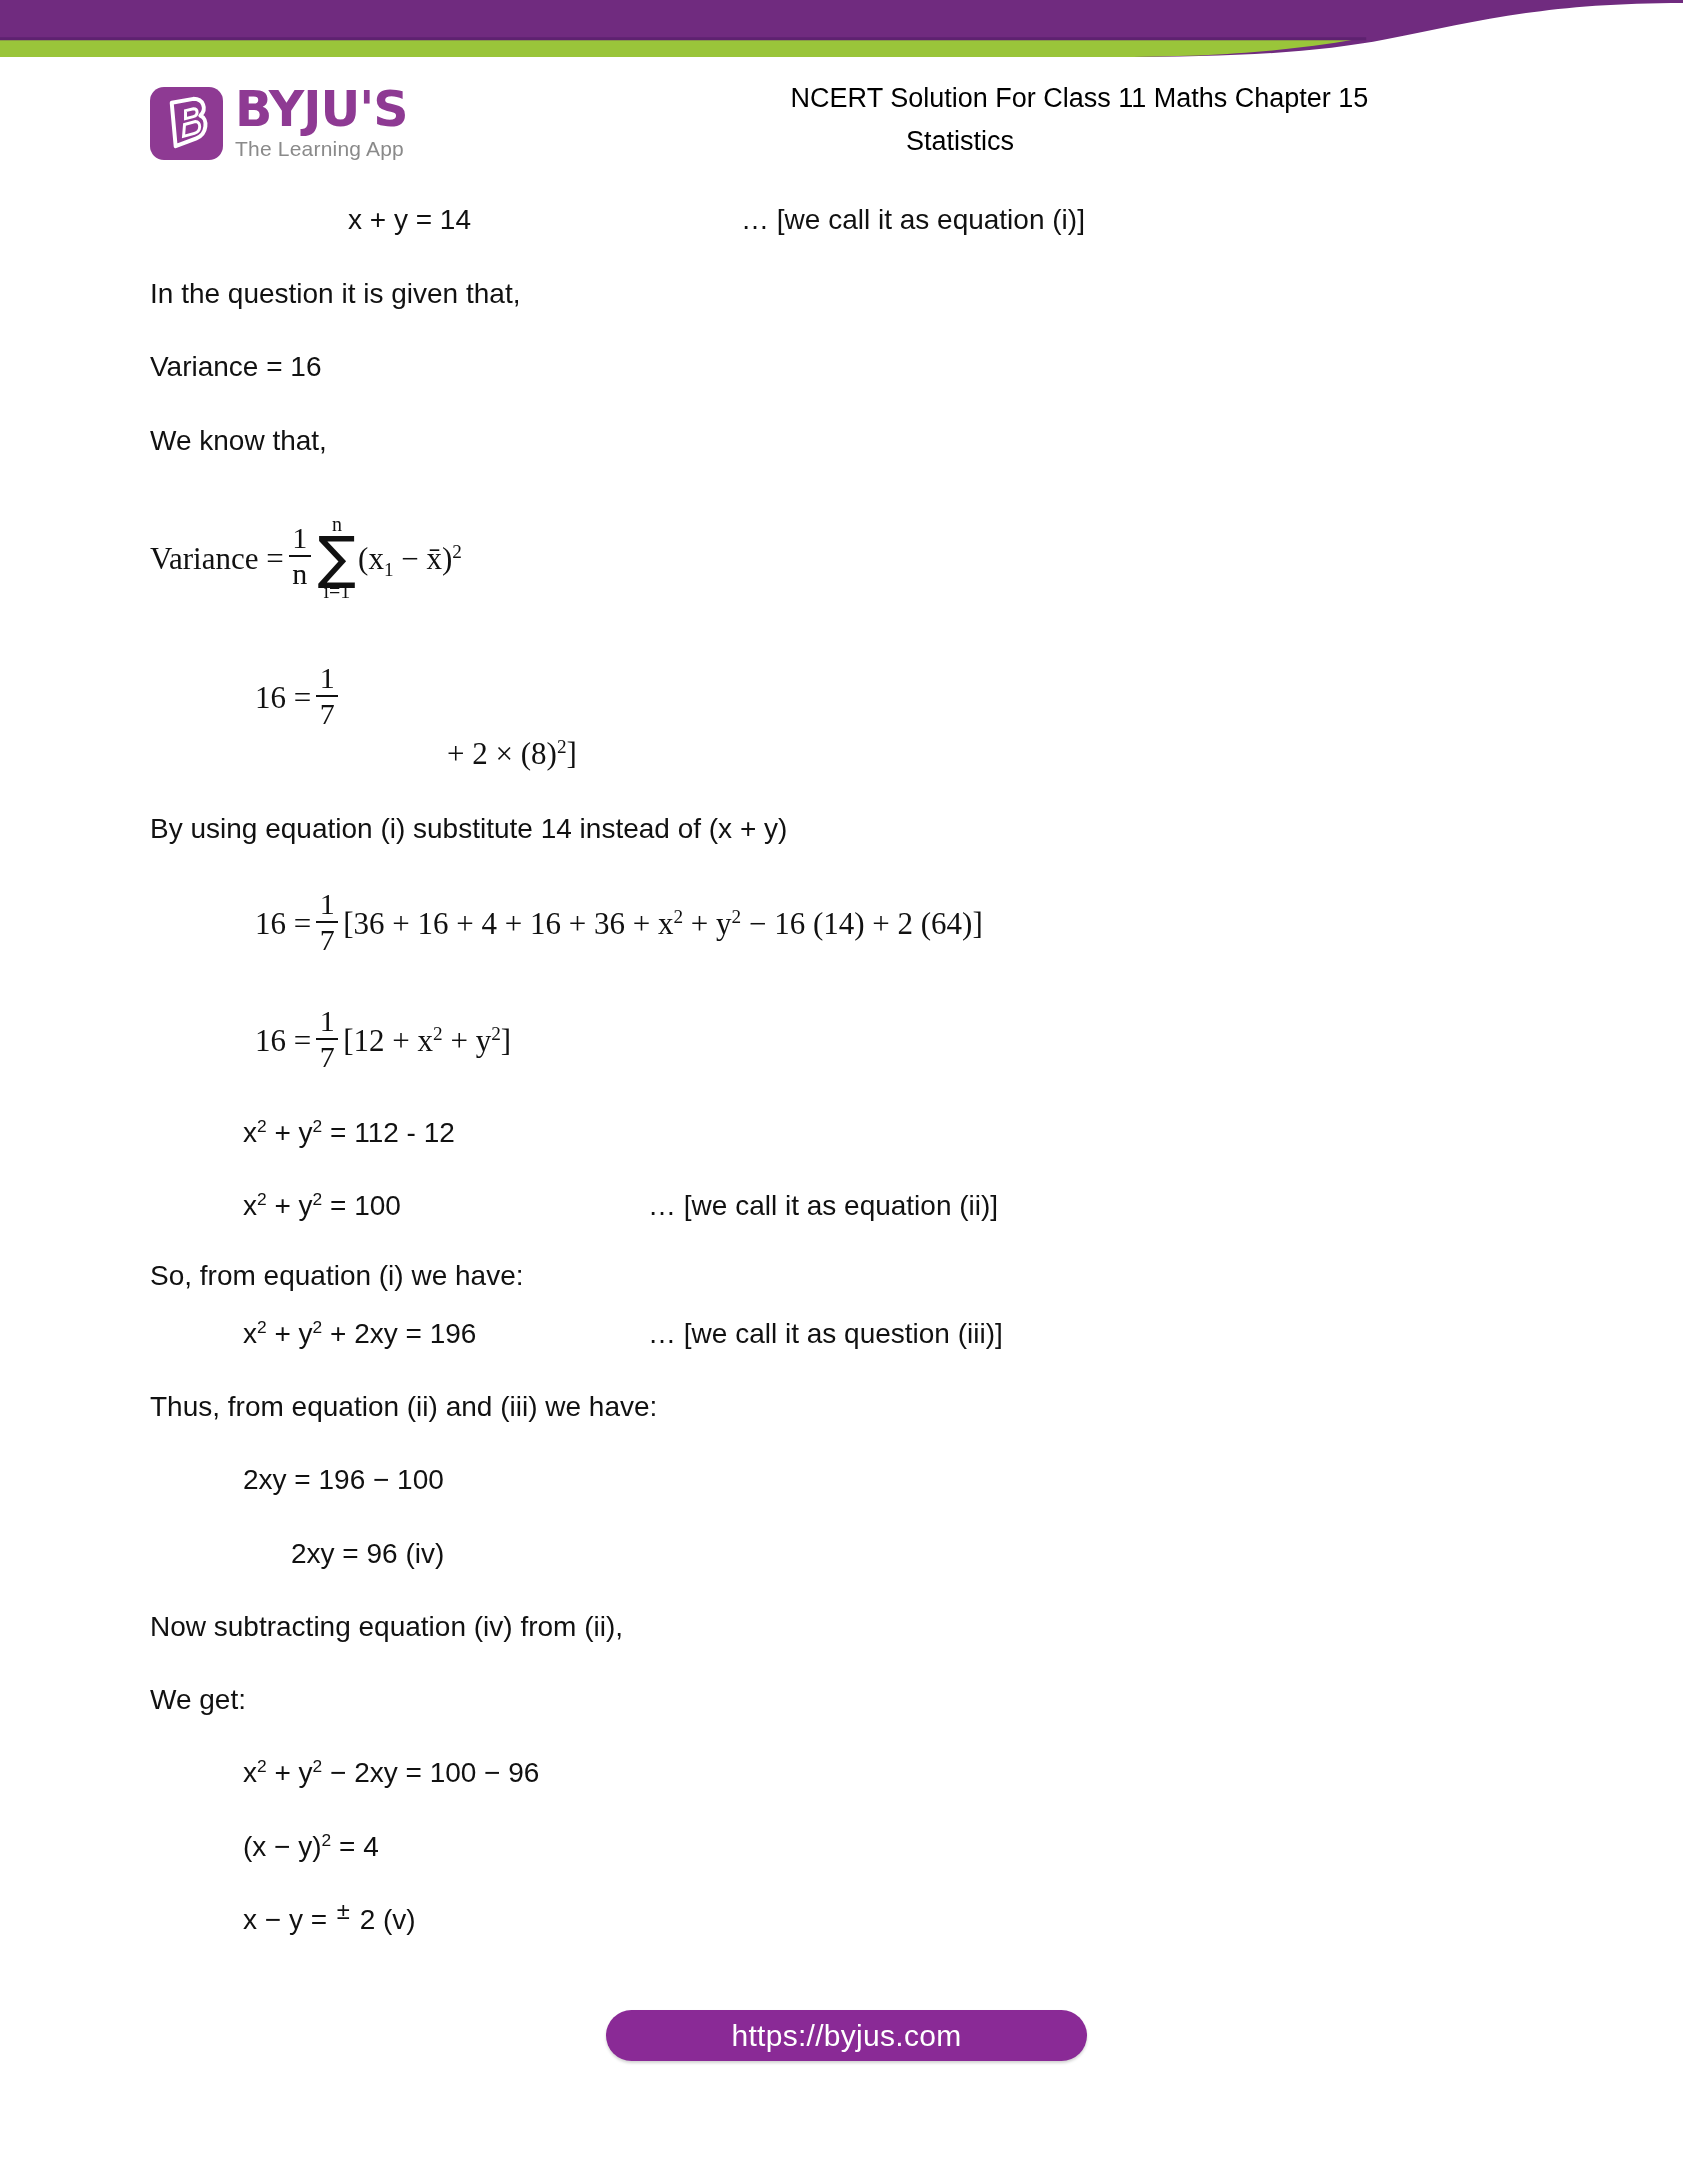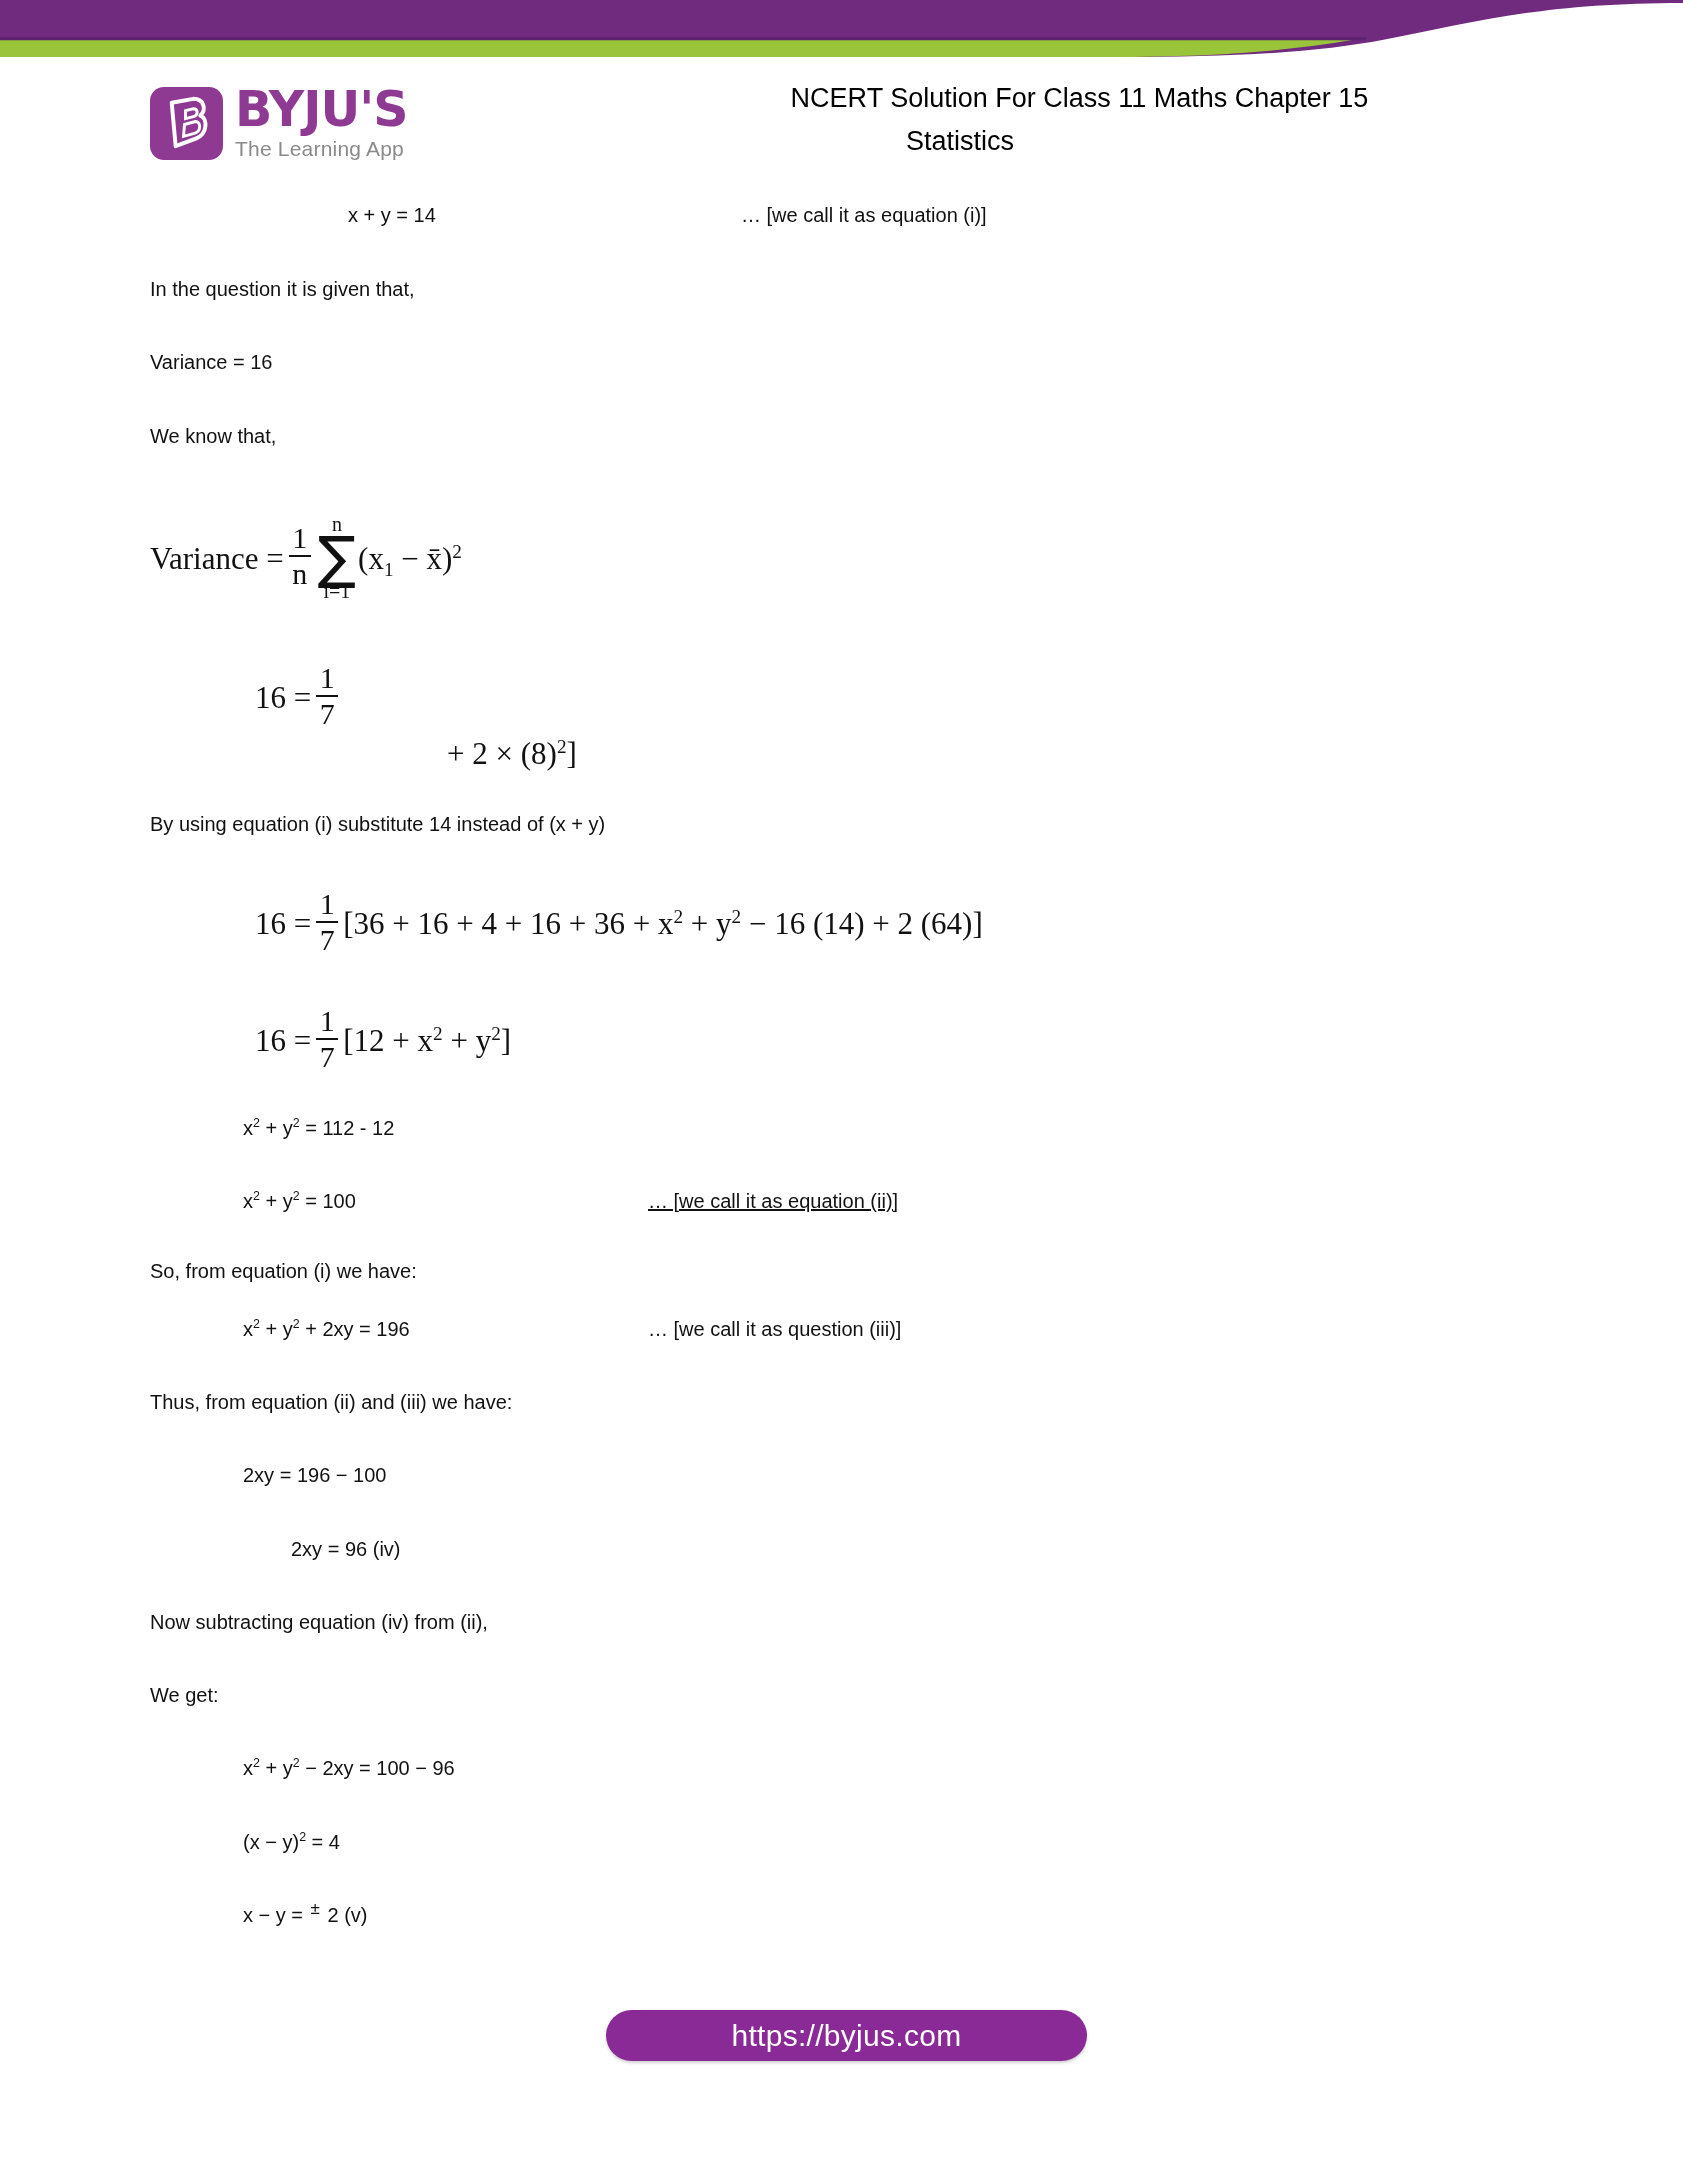--- a/index.html
+++ b/index.html
@@ -83,21 +83,21 @@
 
   
   #content {
     position: absolute;
     left: 0; top: 0;
     width: 1683px;
   }
   .ln {
     position: absolute;
     font-family: "Liberation Sans", sans-serif;
-    font-size: 20px;
+    font-size: 28px;
     color: #111;
     white-space: nowrap;
     line-height: 1.2;
   }
   .ln.serif {
     font-family: "Liberation Serif", serif;
     font-size: 31px;
   }
   .ln sup { font-size: 0.62em; vertical-align: super; line-height: 0; }
   .ln sub { font-size: 0.62em; vertical-align: sub; line-height: 0; }
@@ -258,21 +258,21 @@
       <span class="num">1</span>
       <span class="bar"></span>
       <span class="den">7</span>
     </span>
     <span><span>[12 + x</span><sup>2</sup><span> + y</span><sup>2</sup><span>]</span></span>
   </div>
 
   <div class="ln" style="left:243px; top:1116px;"><span>x</span><sup>2</sup> <span>+</span> <span>y</span><sup>2</sup> <span>= 112 - 12</span></div>
 
   <div class="ln" style="left:243px; top:1189px;"><span>x</span><sup>2</sup> <span>+</span> <span>y</span><sup>2</sup> <span>= 100</span></div>
-  <div class="ln" style="left:648px; top:1189px;text-decoration:underline;">… [we call it as equation (ii)]</div>
+  <div class="ln" style="left:648px; top:1189px;">… [we call it as equation (ii)]</div>
 
   <div class="ln" style="left:150px; top:1259px;">So, from equation (i) we have:</div>
 
   <div class="ln" style="left:243px; top:1317px;"><span>x</span><sup>2</sup> <span>+</span> <span>y</span><sup>2</sup><span> + 2xy = 196</span></div>
   <div class="ln" style="left:648px; top:1317px;">… [we call it as question (iii)]</div>
 
   <div class="ln" style="left:150px; top:1390px;">Thus, from equation (ii) and (iii) we have:</div>
 
   <div class="ln" style="left:243px; top:1463px;">2xy = 196 − 100</div>
 

